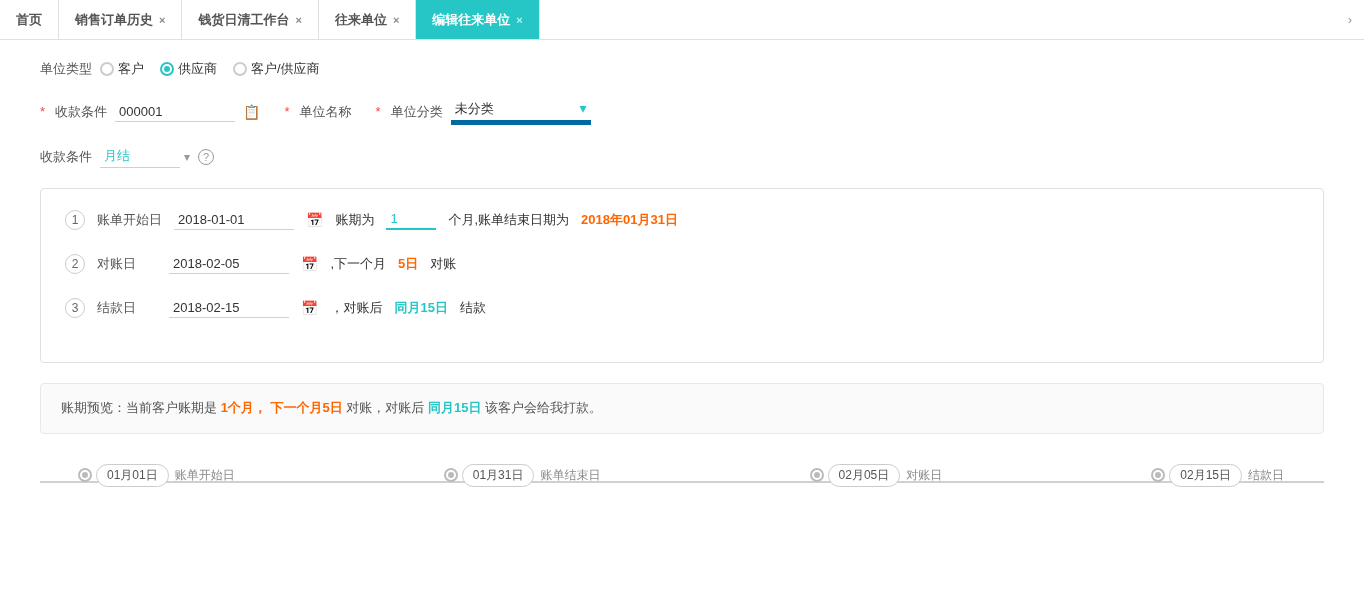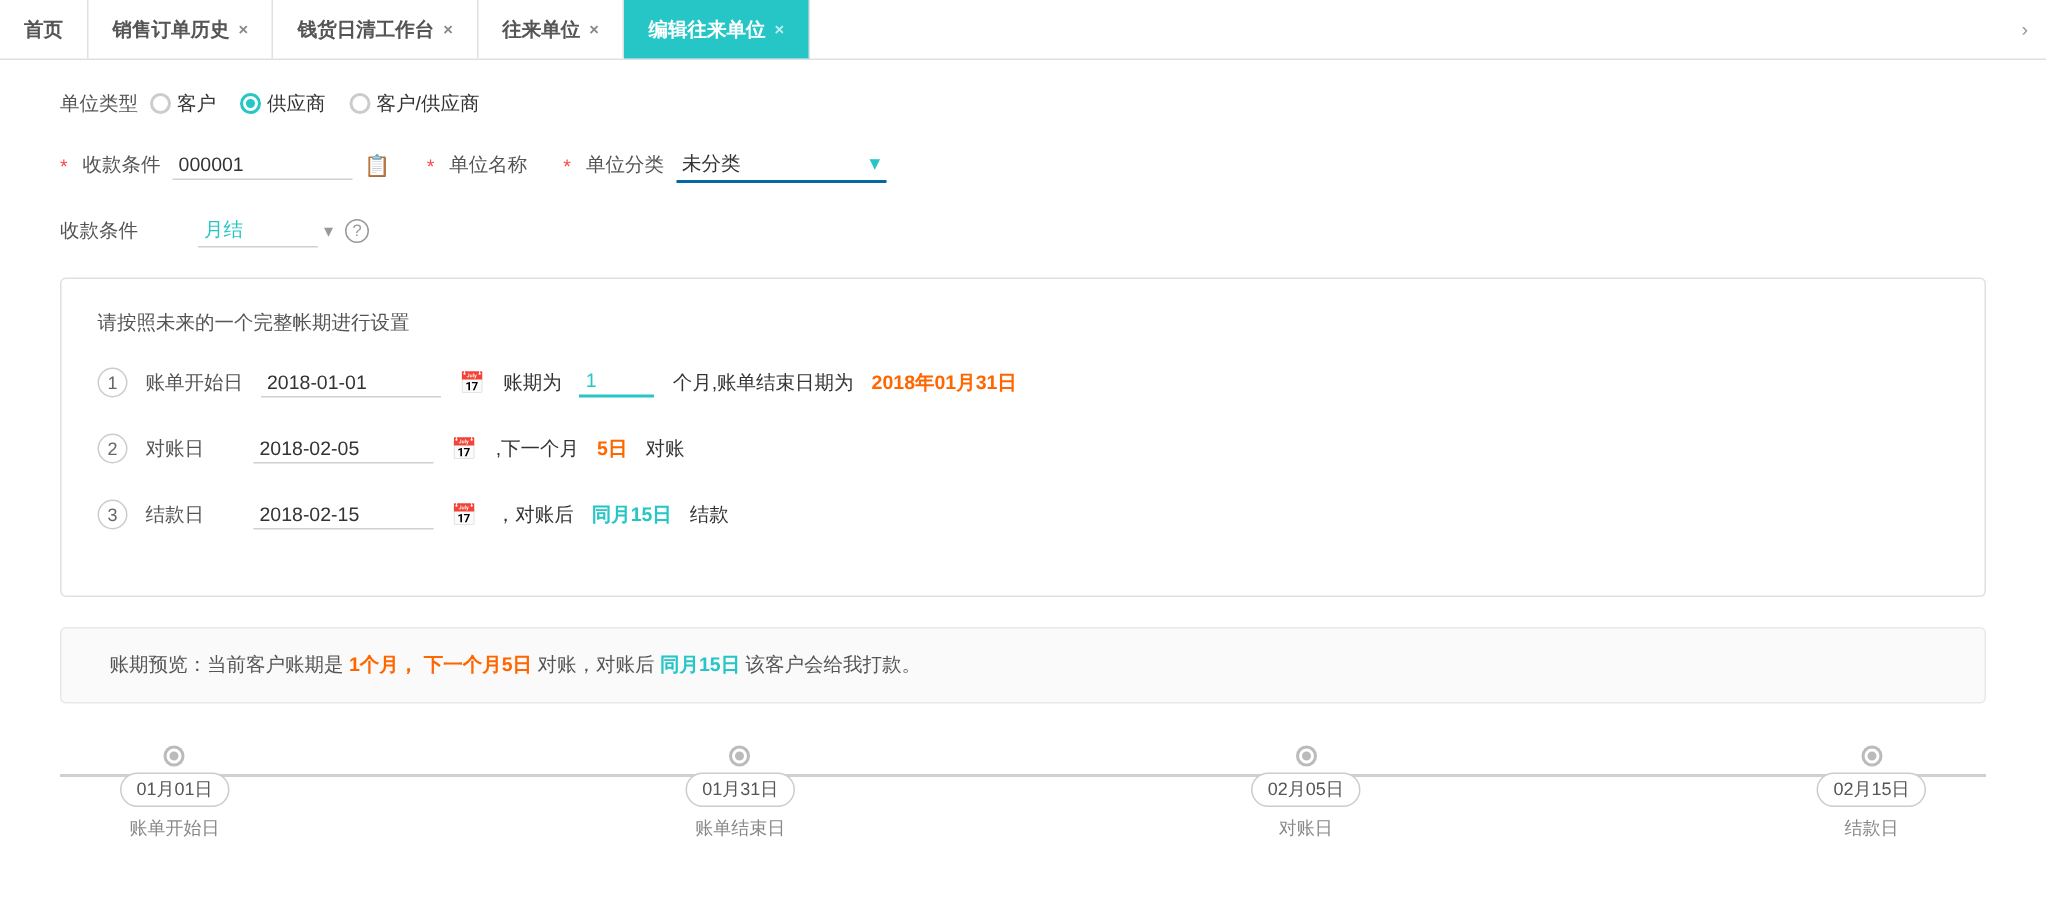--- a/index.html
+++ b/index.html
@@ -123,21 +123,20 @@
       display: flex;
       align-items: center;
       gap: 4px;
     }
     .select-value {
       border-bottom: 1px solid #d0d0d0;
       padding: 2px 4px;
       min-width: 80px;
       color: #26c6c6;
       cursor: pointer;
-      margin-left: 32px;
     }
     .dropdown-arrow {
       color: #999;
       font-size: 12px;
       cursor: pointer;
     }
 
     
     .cal-icon {
       color: #26c6c6;
@@ -194,21 +193,21 @@
       min-width: 60px;
     }
     .highlight-orange { color: #ff6600; font-weight: 700; }
     .highlight-teal { color: #26c6c6; font-weight: 700; }
 
     
     .preview-box {
       background: #fafafa;
       border: 1px solid #e8e8e8;
       border-radius: 4px;
-      padding: 14px 32px;
+      padding: 14px 20px;
       margin-bottom: 20px;
       font-size: 13px;
       color: #555;
       line-height: 1.6;
     }
 
     
     .timeline-container {
       display: flex;
       align-items: center;
@@ -229,21 +228,21 @@
     }
     .timeline-items {
       display: flex;
       justify-content: space-between;
       width: 100%;
       position: relative;
       z-index: 1;
     }
     .timeline-item {
       display: flex;
-      flex-direction: column;
+      flex-direction: row;
       align-items: center;
       gap: 6px;
     }
     .timeline-dot {
       width: 10px;
       height: 10px;
       border-radius: 50%;
       background: #bbb;
       border: 2px solid #fff;
       box-shadow: 0 0 0 2px #bbb;
@@ -258,21 +257,21 @@
     }
     .timeline-sub-label {
       font-size: 12px;
       color: #888;
     }
 
     
     .select-box {
       display: flex;
       align-items: flex-start;
-      border-bottom: 2px solid #0369a1;
+      border-bottom: 5px solid #0369a1;
       padding: 2px 4px;
       min-width: 140px;
       cursor: pointer;
     }
     .select-box-value {
       flex: 1;
       color: #333;
     }
     .select-box-arrow {
       color: #26c6c6;
@@ -353,21 +352,20 @@
       <span class="form-label">收款条件</span>
       <div class="select-field">
         <span class="select-value">月结</span>
         <span class="dropdown-arrow">▾</span>
       </div>
       <div class="help-icon">?</div>
     </div>
   </div>
 
   <div class="settings-box">
-    <div class="settings-title">请按照未来的一个完整帐期进行设置</div>
 
     <div class="settings-row">
       <div class="row-number">1</div>
       <span class="row-label">账单开始日</span>
       <input class="field-input medium" type="text" value="2018-01-01" style="">
       <span class="cal-icon">📅</span>
       <span>账期为</span>
       <input class="field-input small" type="text" value="1" style="border-bottom: 2px solid rgb(38, 198, 198); color: rgb(38, 198, 198);">
       <span>个月,账单结束日期为</span>
       <span class="highlight-orange">2018年01月31日</span>

